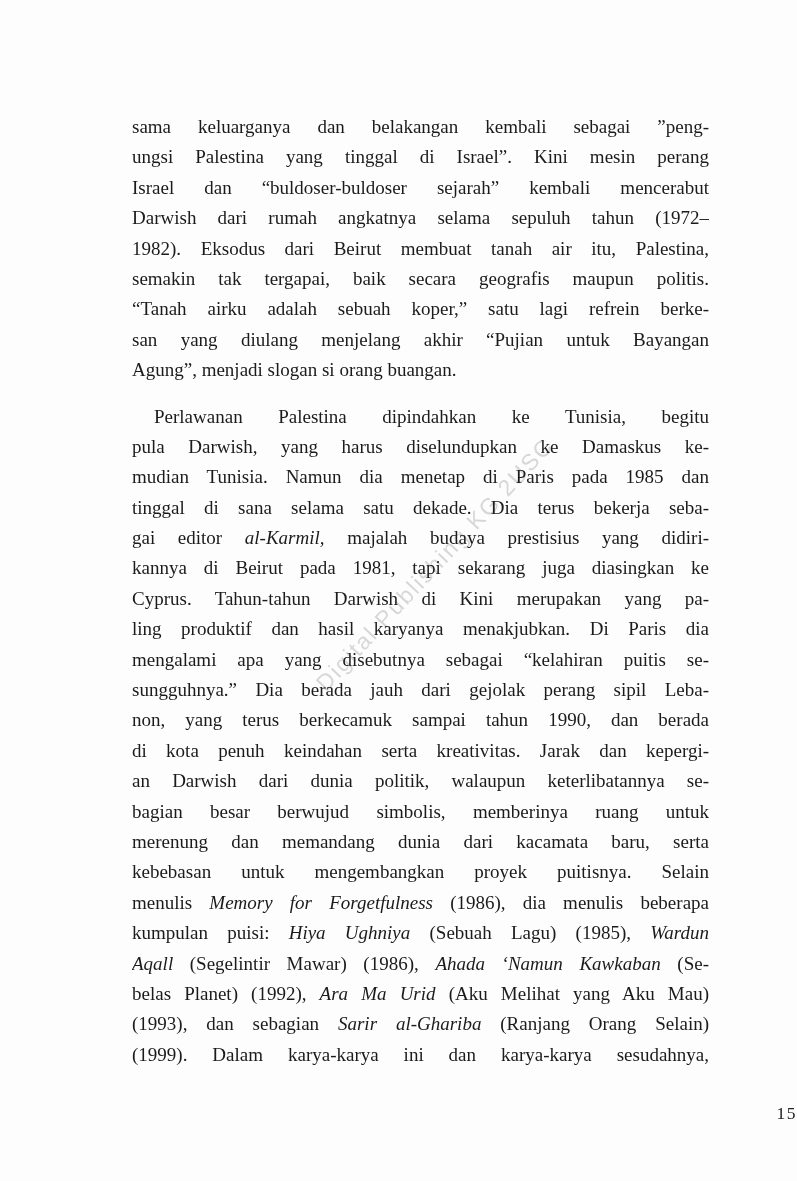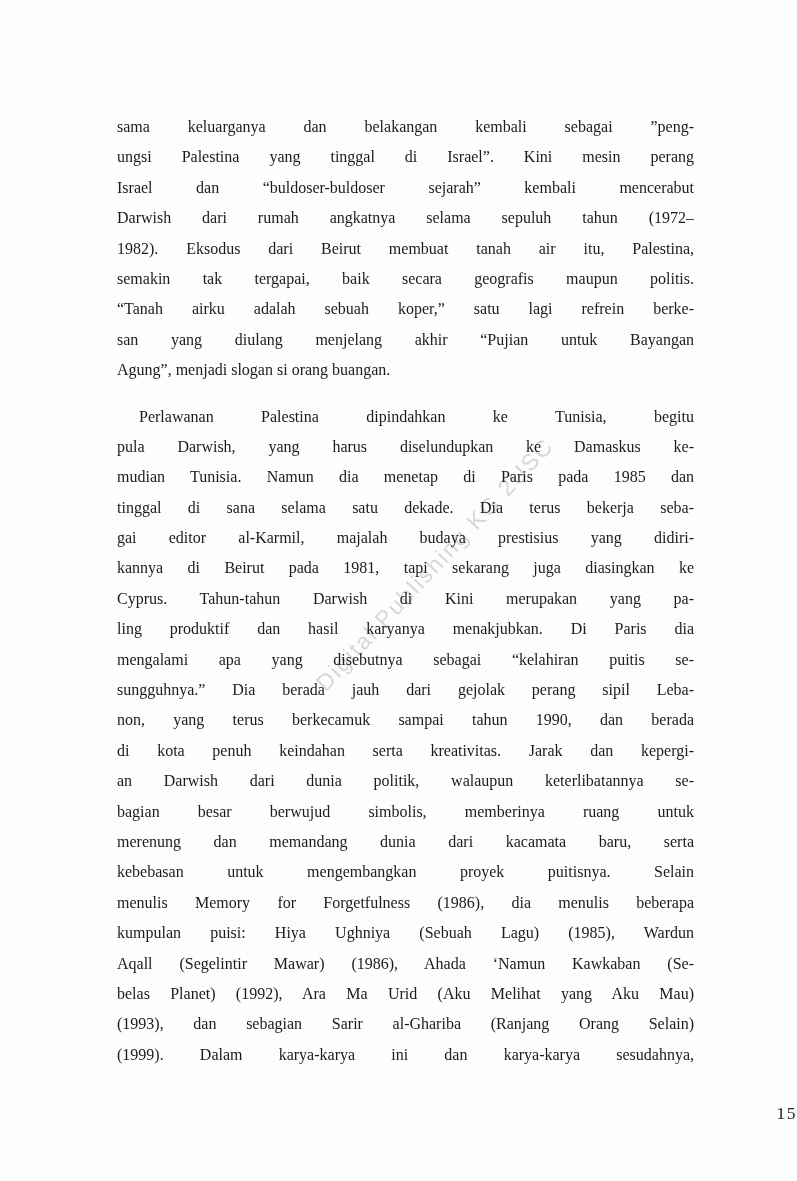--- a/index.html
+++ b/index.html
@@ -27,41 +27,42 @@
     font-family: "Liberation Sans", "DejaVu Sans", sans-serif;
     font-size: 23px;
     letter-spacing: 2px;
     color: #9a9a9a;
     opacity: 0.38;
     white-space: nowrap;
     user-select: none;
   }
   .text-block {
     position: absolute;
-    left: 117px;
+    left: 132px;
     top: 112px;
     width: 577px;
-    font-size: 16px;
+    font-size: 19px;
     line-height: 30.4px;
   }
   .line {
     height: 30.4px;
     overflow: hidden;
     text-align: justify;
     text-align-last: justify;
     white-space: normal;
   }
   .line-last {
     text-align-last: left;
   }
   .indent {
     text-indent: 22px;
     margin-top: 16px;
   }
   .it {
+    font-style: italic;
   }
   .page-number {
     position: absolute;
     left: 0;
     top: 1103px;
     width: 100%;
     text-align: right;
     font-size: 17.5px;
     letter-spacing: 1.5px;
     color: #222;

